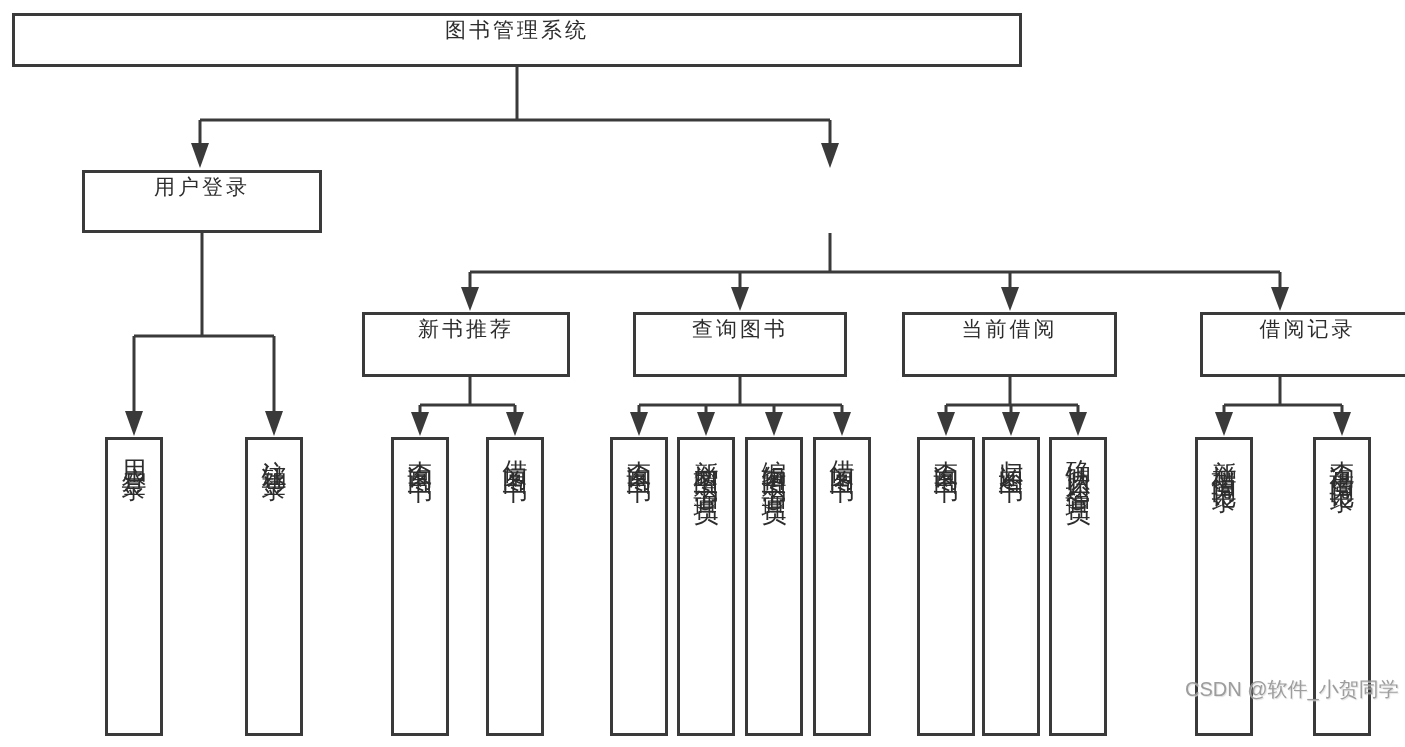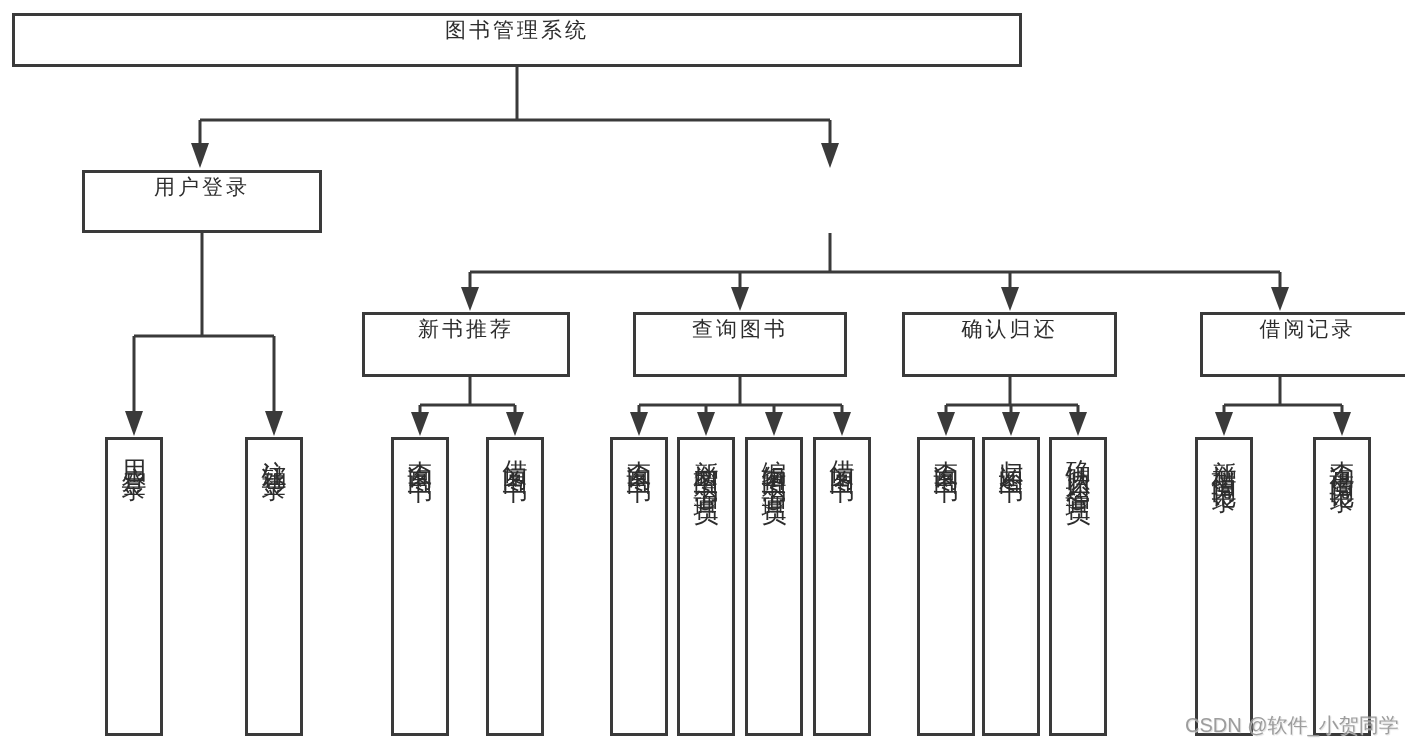--- a/index.html
+++ b/index.html
@@ -54,21 +54,21 @@
     color: #2d2d2d;
     line-height: 1;
   }
   .lvl1 { left: 12px;  top: 13px;  width: 1010px; height: 54px; }
   .lvl2 { top: 170px; height: 63px; }
   .lvl3 { top: 312px; height: 65px; }
   .leaf { top: 437px; height: 299px; width: 58px; }
   #watermark {
     position: absolute;
     left: 1185px;
-    top: 712px;
+    top: 676px;
     z-index: 3;
     font-size: 20px;
     color: rgba(148, 148, 148, 0.9);
     text-shadow: 1px 1px 1px rgba(220,220,220,0.9);
     white-space: nowrap;
   }
 </style>
 </head>
 <body>
 
@@ -125,21 +125,21 @@
     <span class="hlabel">用户登录</span>
   </div>
 
   <div class="node lvl3" style="left:362px;width:208px;">
     <span class="hlabel">新书推荐</span>
   </div>
   <div class="node lvl3" style="left:633px;width:214px;">
     <span class="hlabel">查询图书</span>
   </div>
   <div class="node lvl3" style="left:902px;width:215px;">
-    <span class="hlabel">确认归还</span>
+    <span class="hlabel">当前借阅</span>
   </div>
   <div class="node lvl3" style="left:1172px;width:215px;margin-left:28px;">
     <span class="hlabel">借阅记录</span>
   </div>
 
   <div class="node leaf" style="left:105px;">
     <span class="vlabel">用户登录</span>
   </div>
   <div class="node leaf" style="left:245px;">
     <span class="vlabel">注销登录</span>

